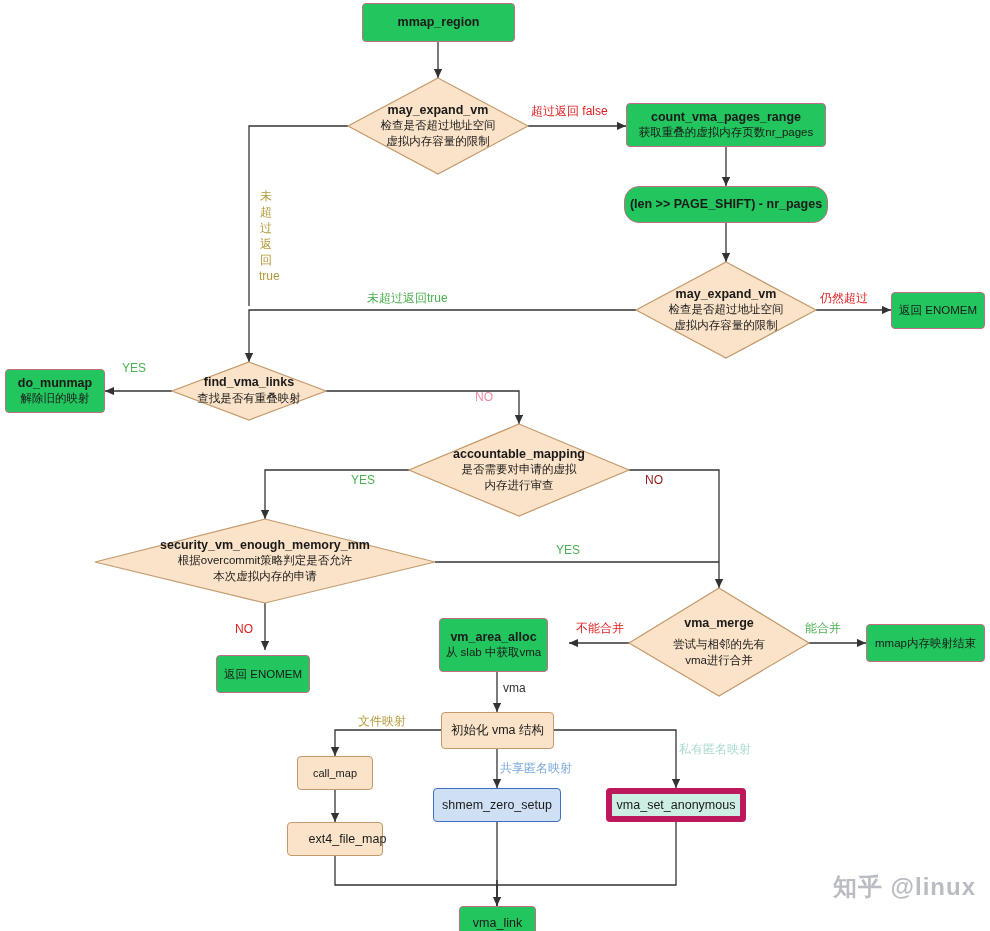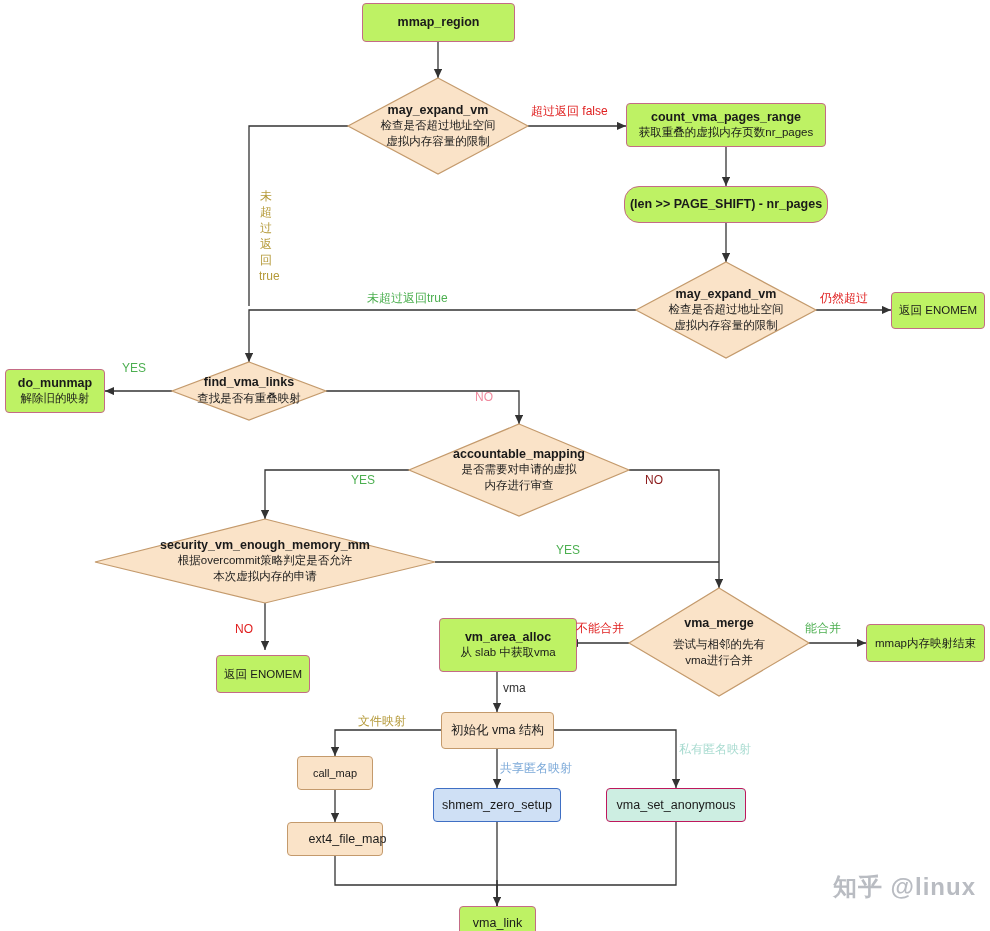--- a/index.html
+++ b/index.html
@@ -5,21 +5,21 @@
   html,body{margin:0;padding:0;}
   body{
     width:990px;height:931px;background:#ffffff;
     font-family:"Liberation Sans","DejaVu Sans",sans-serif;
     position:relative;overflow:hidden;
   }
   #canvas{position:absolute;left:0;top:0;width:990px;height:931px;}
   svg.edges{position:absolute;left:0;top:0;width:990px;height:931px;pointer-events:none;}
   .node{position:absolute;box-sizing:border-box;display:flex;flex-direction:column;
         align-items:center;justify-content:center;text-align:center;}
-  .rect{border:1px solid #c46b86;background:#bef264;border-radius:4px;}
+  .rect{border:1px solid #c46b86;background:#22c55e;border-radius:4px;}
   .rect .t1{font-weight:bold;font-size:12.5px;color:#1a1a1a;line-height:1.25;}
   .rect .t2{font-size:11.5px;color:#1a1a1a;line-height:1.3;}
   .diamond-wrap{position:absolute;}
   .diamond-wrap .lbl{position:absolute;left:0;top:0;width:100%;height:100%;
         display:flex;flex-direction:column;align-items:center;justify-content:center;
         text-align:center;z-index:2;}
   .diamond-wrap .lbl .t1{font-weight:bold;font-size:12.5px;color:#1a1a1a;line-height:1.25;}
   .diamond-wrap .lbl .t2{font-size:11.5px;color:#1a1a1a;line-height:1.35;}
   .edgelabel{position:absolute;font-size:12px;white-space:nowrap;}
   .watermark{position:absolute;right:14px;bottom:28px;color:#b9bcc2;font-size:24px;
@@ -117,21 +117,21 @@
 
   <div class="node rect" style="left:5px;top:369px;width:100px;height:44px;">
     <div class="t1">do_munmap</div>
     <div class="t2">解除旧的映射</div>
   </div>
 
   <div class="node rect" style="left:216px;top:655px;width:94px;height:38px;">
     <div class="t2">返回 ENOMEM</div>
   </div>
 
-  <div class="node rect" style="left:439px;top:618px;width:138px;height:54px;">
+  <div class="node rect" style="left:439px;top:618px;width:109px;height:54px;">
     <div class="t1">vm_area_alloc</div>
     <div class="t2">从 slab 中获取vma</div>
   </div>
 
   <div class="node rect" style="left:866px;top:624px;width:119px;height:38px;">
     <div class="t2">mmap内存映射结束</div>
   </div>
 
   <div class="node rect" style="left:441px;top:712px;width:113px;height:37px;
               border:1px solid #c49a6c;background:#fae3c8;">
@@ -147,21 +147,21 @@
               border:1px solid #c49a6c;background:#fae3c8;padding-left:25px;">
     <div class="t2" style="font-size:12.5px;">ext4_file_map</div>
   </div>
 
   <div class="node rect" style="left:433px;top:788px;width:128px;height:34px;
               border:1px solid #3f6fc4;background:#cfe0f5;">
     <div class="t2" style="font-size:12.5px;">shmem_zero_setup</div>
   </div>
 
   <div class="node rect" style="left:606px;top:788px;width:140px;height:34px;
-              border:1px solid #be185d;background:#cdeee2;">
+              border:6px solid #be185d;background:#cdeee2;">
     <div class="t2" style="font-size:12.5px;">vma_set_anonymous</div>
   </div>
 
   <div class="node rect" style="left:459px;top:906px;width:77px;height:34px;">
     <div class="t2" style="font-size:12.5px;">vma_link</div>
   </div>
 
   <div class="diamond-wrap" style="left:348px;top:78px;width:180px;height:96px;">
     <div class="lbl">
       <div class="t1">may_expand_vm</div>

